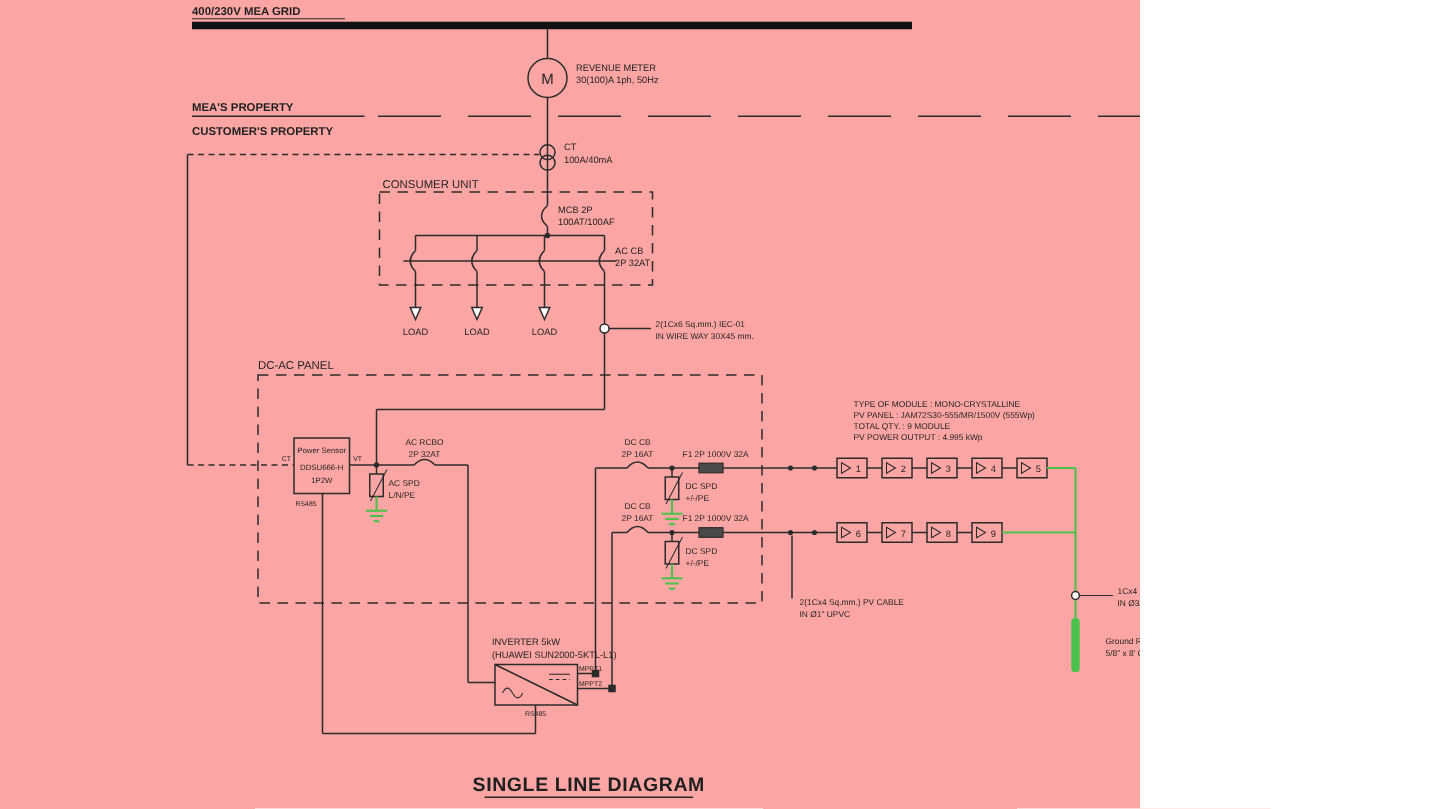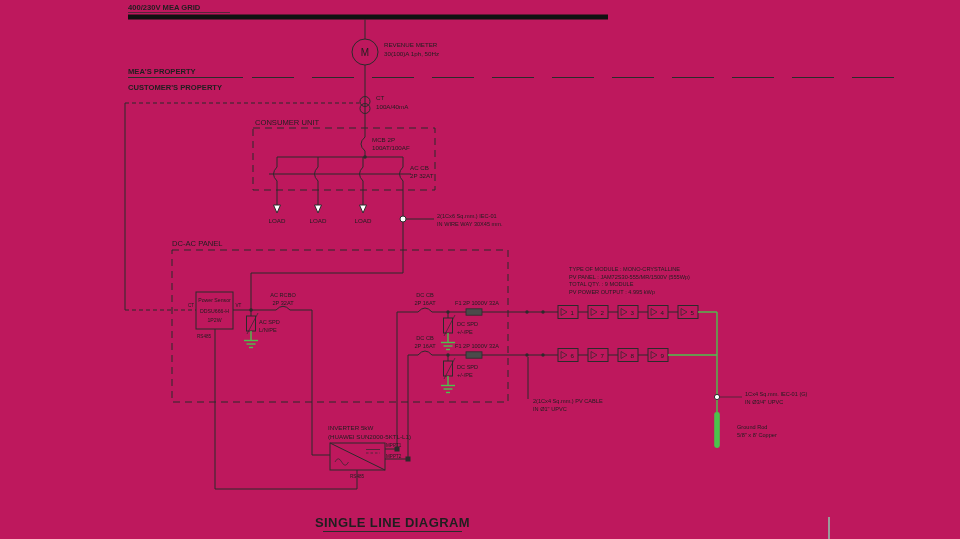--- a/index.html
+++ b/index.html
@@ -1,16 +1,16 @@
 <!DOCTYPE html>
 <html><head>
 <meta charset="utf-8">
 <style>
   html,body{margin:0;padding:0;background:#ffffff;}
-  .canvas{position:relative;width:960px;height:539px;background:#be185d;overflow:hidden;}
+  .canvas{position:relative;width:760px;height:539px;background:#fca5a5;overflow:hidden;}
   svg{position:absolute;left:0;top:0;}
   .ln{stroke:#2b2b2b;stroke-width:1;fill:none;}
   .lnthin{stroke:#2b2b2b;stroke-width:0.7;fill:none;}
   .dash{stroke-dasharray:7,5;}
   .dashsm{stroke-dasharray:4,3;}
   .dashlg{stroke-dasharray:42,18;}
   .dot{fill:#2b2b2b;stroke:none;}
   .blk{fill:#111;stroke:none;}
   .fuse{fill:#4a4a4a;stroke:#2b2b2b;stroke-width:0.8;}
   .opentri{fill:#ffffff;stroke:#2b2b2b;stroke-width:1;}

